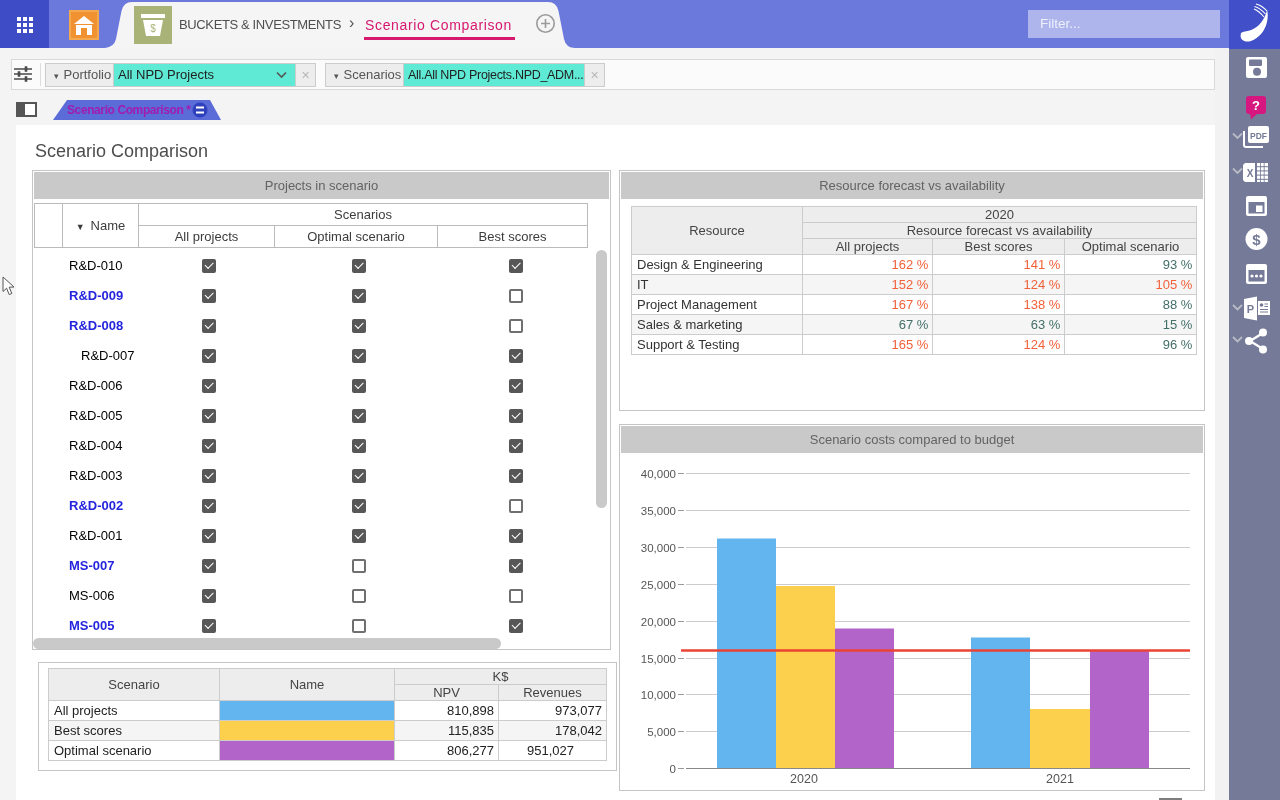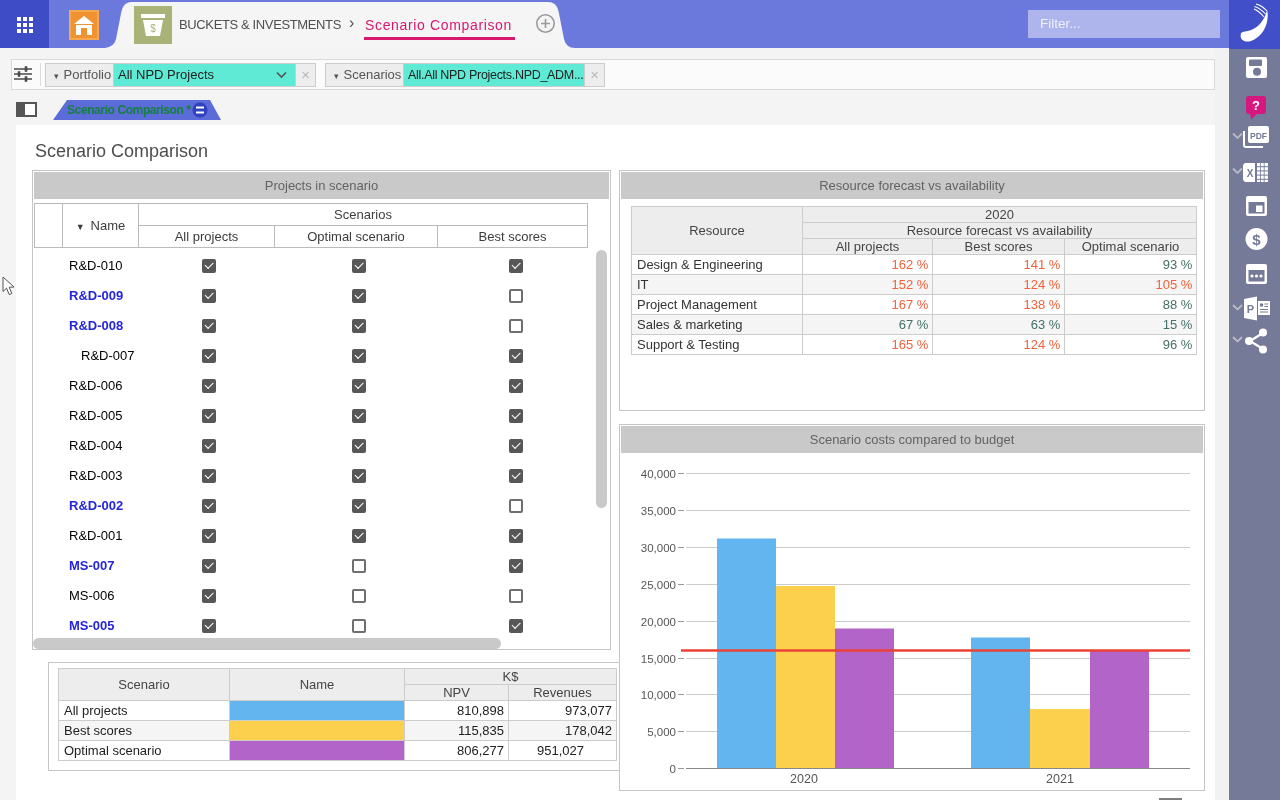--- a/index.html
+++ b/index.html
@@ -30,21 +30,21 @@
 #tbsep { left:40px; top:63px; width:1px; height:23px; background:#ddd; }
 .cglabel { background:#ededed; border:1px solid #ccc; color:#555; font-size:13px; }
 .cgbox { background:#5eead4; border:1px solid #ccc; border-left:none; font-size:13px; color:#222; }
 .cgx { background:#ededed; border:1px solid #ccc; border-left:none; color:#b8b8b8; font-size:11px; text-align:center; }
 
 
 #paneicon { left:16px; top:102px; width:21px; height:15px; border:2px solid #555; background:#fff; }
 #paneicon span { position:absolute; left:0; top:0; width:7px; height:11px; background:#555; }
 #viewtab { left:52px; top:100px; width:170px; height:20px; }
 #viewtab svg { position:absolute; left:0; top:0; }
-#viewtabtext { left:15px; top:3px; font-size:12px; font-weight:bold; color:#15803d; white-space:nowrap; letter-spacing:-0.4px; }
+#viewtabtext { left:15px; top:3px; font-size:12px; font-weight:bold; color:#a21caf; white-space:nowrap; letter-spacing:-0.4px; }
 
 
 #content { left:16px; top:125px; width:1199px; height:675px; background:#fff; }
 #scrollstrip { left:1215px; top:48px; width:14px; height:752px; background:#f2f2f2; }
 #hthumb { left:1159px; top:798px; width:23px; height:2px; background:#7e7e7e; }
 #title { left:35px; top:141px; font-size:18px; color:#4d4d4d; }
 
 .panel { background:#fff; border:1px solid #c5c5c5; }
 .phead { position:absolute; left:1px; top:1px; right:1px; height:27px; background:#c9c9c9; color:#636363; font-size:13px; text-align:center; line-height:27px; }
 
@@ -55,21 +55,21 @@
 #projtable th { border:1px solid #bbb; font-weight:normal; color:#3c3c3c; }
 .cb { display:inline-block; width:14px; height:14px; border-radius:2px; vertical-align:middle; }
 .cbc { background:#575757; position:relative; }
 .cbc:after { content:''; position:absolute; left:2.8px; top:3.3px; width:6.9px; height:3.5px; border-left:1.9px solid #fff; border-bottom:1.9px solid #fff; transform:rotate(-45deg); }
 .cbu { background:#fff; border:2px solid #6f6f6f; }
 .bluename { color:#2525dd; font-weight:bold; }
 #vthumb { left:596px; top:250px; width:11px; height:258px; background:#c9c9c9; border-radius:6px; }
 #hscroll { left:33px; top:638px; width:468px; height:11px; background:#c9c9c9; border-radius:6px; }
 
 
-#scenpanel { left:48px; top:662px; width:579px; height:109px; }
+#scenpanel { left:38px; top:662px; width:579px; height:109px; }
 #scentable { position:absolute; left:9px; top:5px; font-size:13px; color:#222; }
 #scentable th { border:1px solid #ccc; background:#ededed; font-weight:normal; color:#444; }
 #scentable td { border:1px solid #ccc; }
 
 
 #respanel { left:619px; top:170px; width:586px; height:241px; }
 #restable { position:absolute; left:11px; top:35px; font-size:13px; color:#333; }
 #restable th { border:1px solid #ccc; background:#ededed; font-weight:normal; color:#444; }
 #restable td { border:1px solid #ccc; }
 .pct-o { color:#f2613a; text-align:right; }

